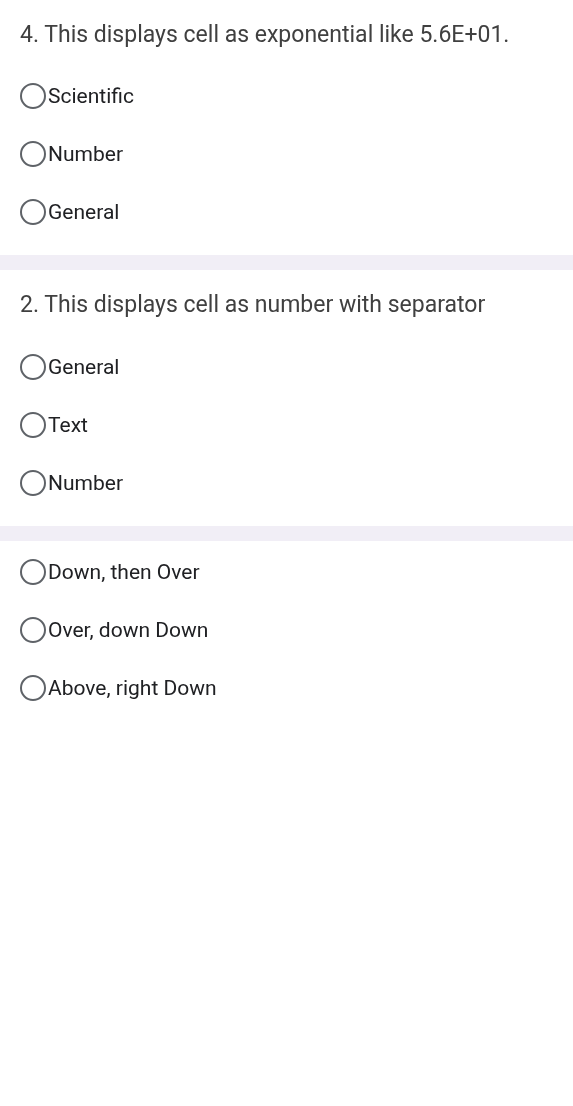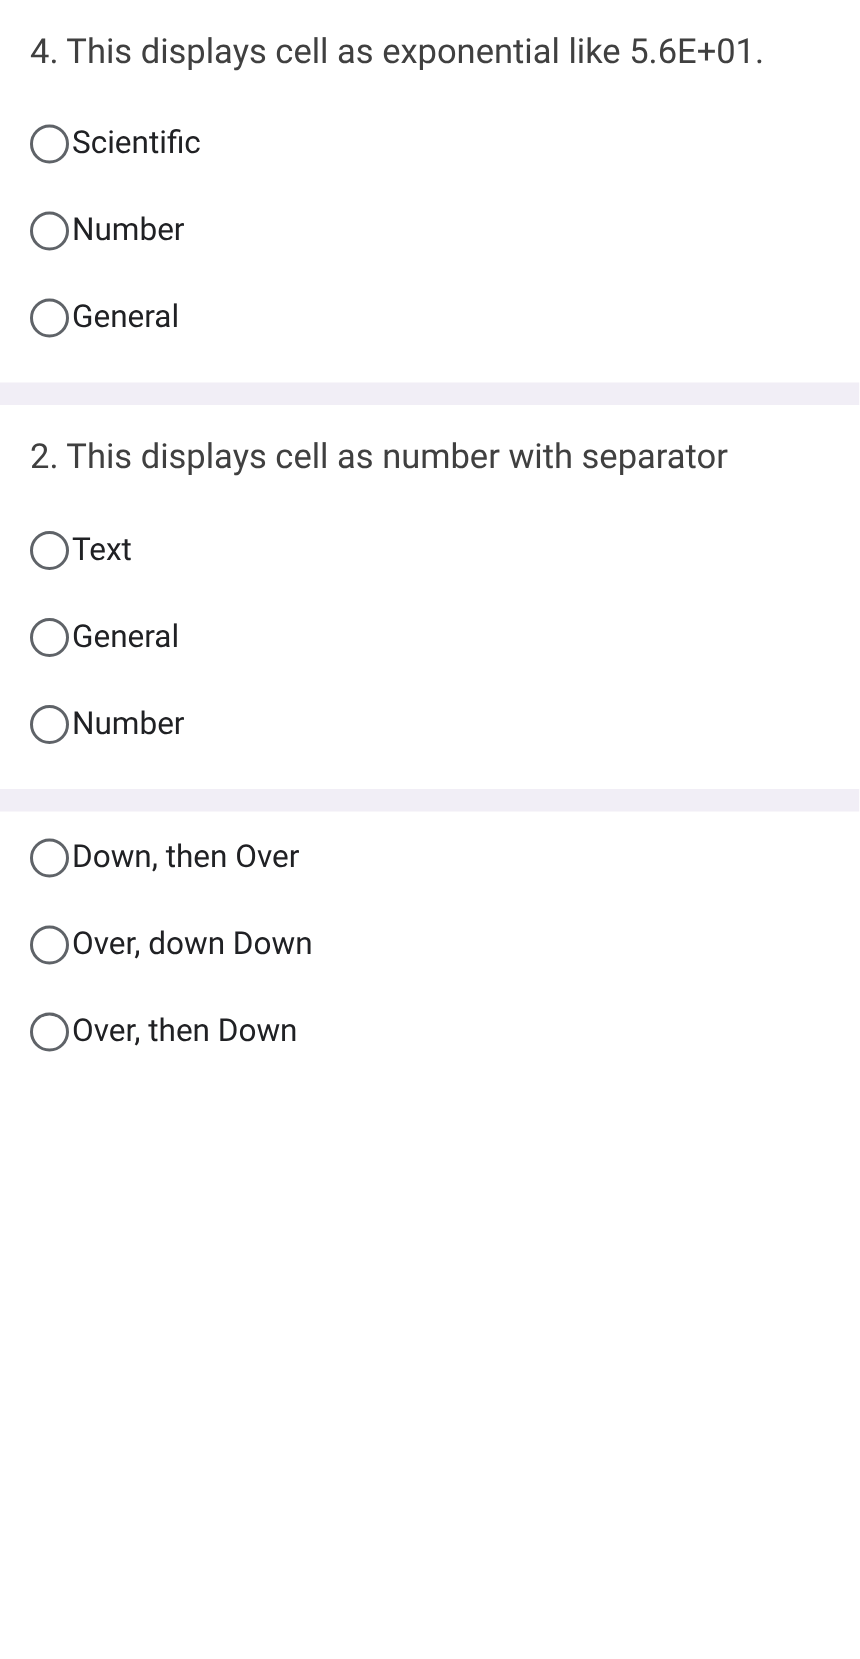--- a/index.html
+++ b/index.html
@@ -69,25 +69,25 @@
   </div>
 </div>
 
 <div class="divider"></div>
 
 <div class="question-block">
   <div class="question-text">2. This displays cell as number with separator</div>
   <div class="options">
     <div class="option">
       <div class="radio"></div>
-      <span class="option-label">Text</span>
+      <span class="option-label">General</span>
     </div>
     <div class="option">
       <div class="radio"></div>
-      <span class="option-label">General</span>
+      <span class="option-label">Text</span>
     </div>
     <div class="option">
       <div class="radio"></div>
       <span class="option-label">Number</span>
     </div>
   </div>
 </div>
 
 <div class="divider"></div>
 
@@ -96,16 +96,16 @@
     <div class="option">
       <div class="radio"></div>
       <span class="option-label">Down, then Over</span>
     </div>
     <div class="option">
       <div class="radio"></div>
       <span class="option-label">Over, down Down</span>
     </div>
     <div class="option">
       <div class="radio"></div>
-      <span class="option-label">Over, then Down</span>
+      <span class="option-label">Above, right Down</span>
     </div>
   </div>
 </div>
 
 </body></html>

